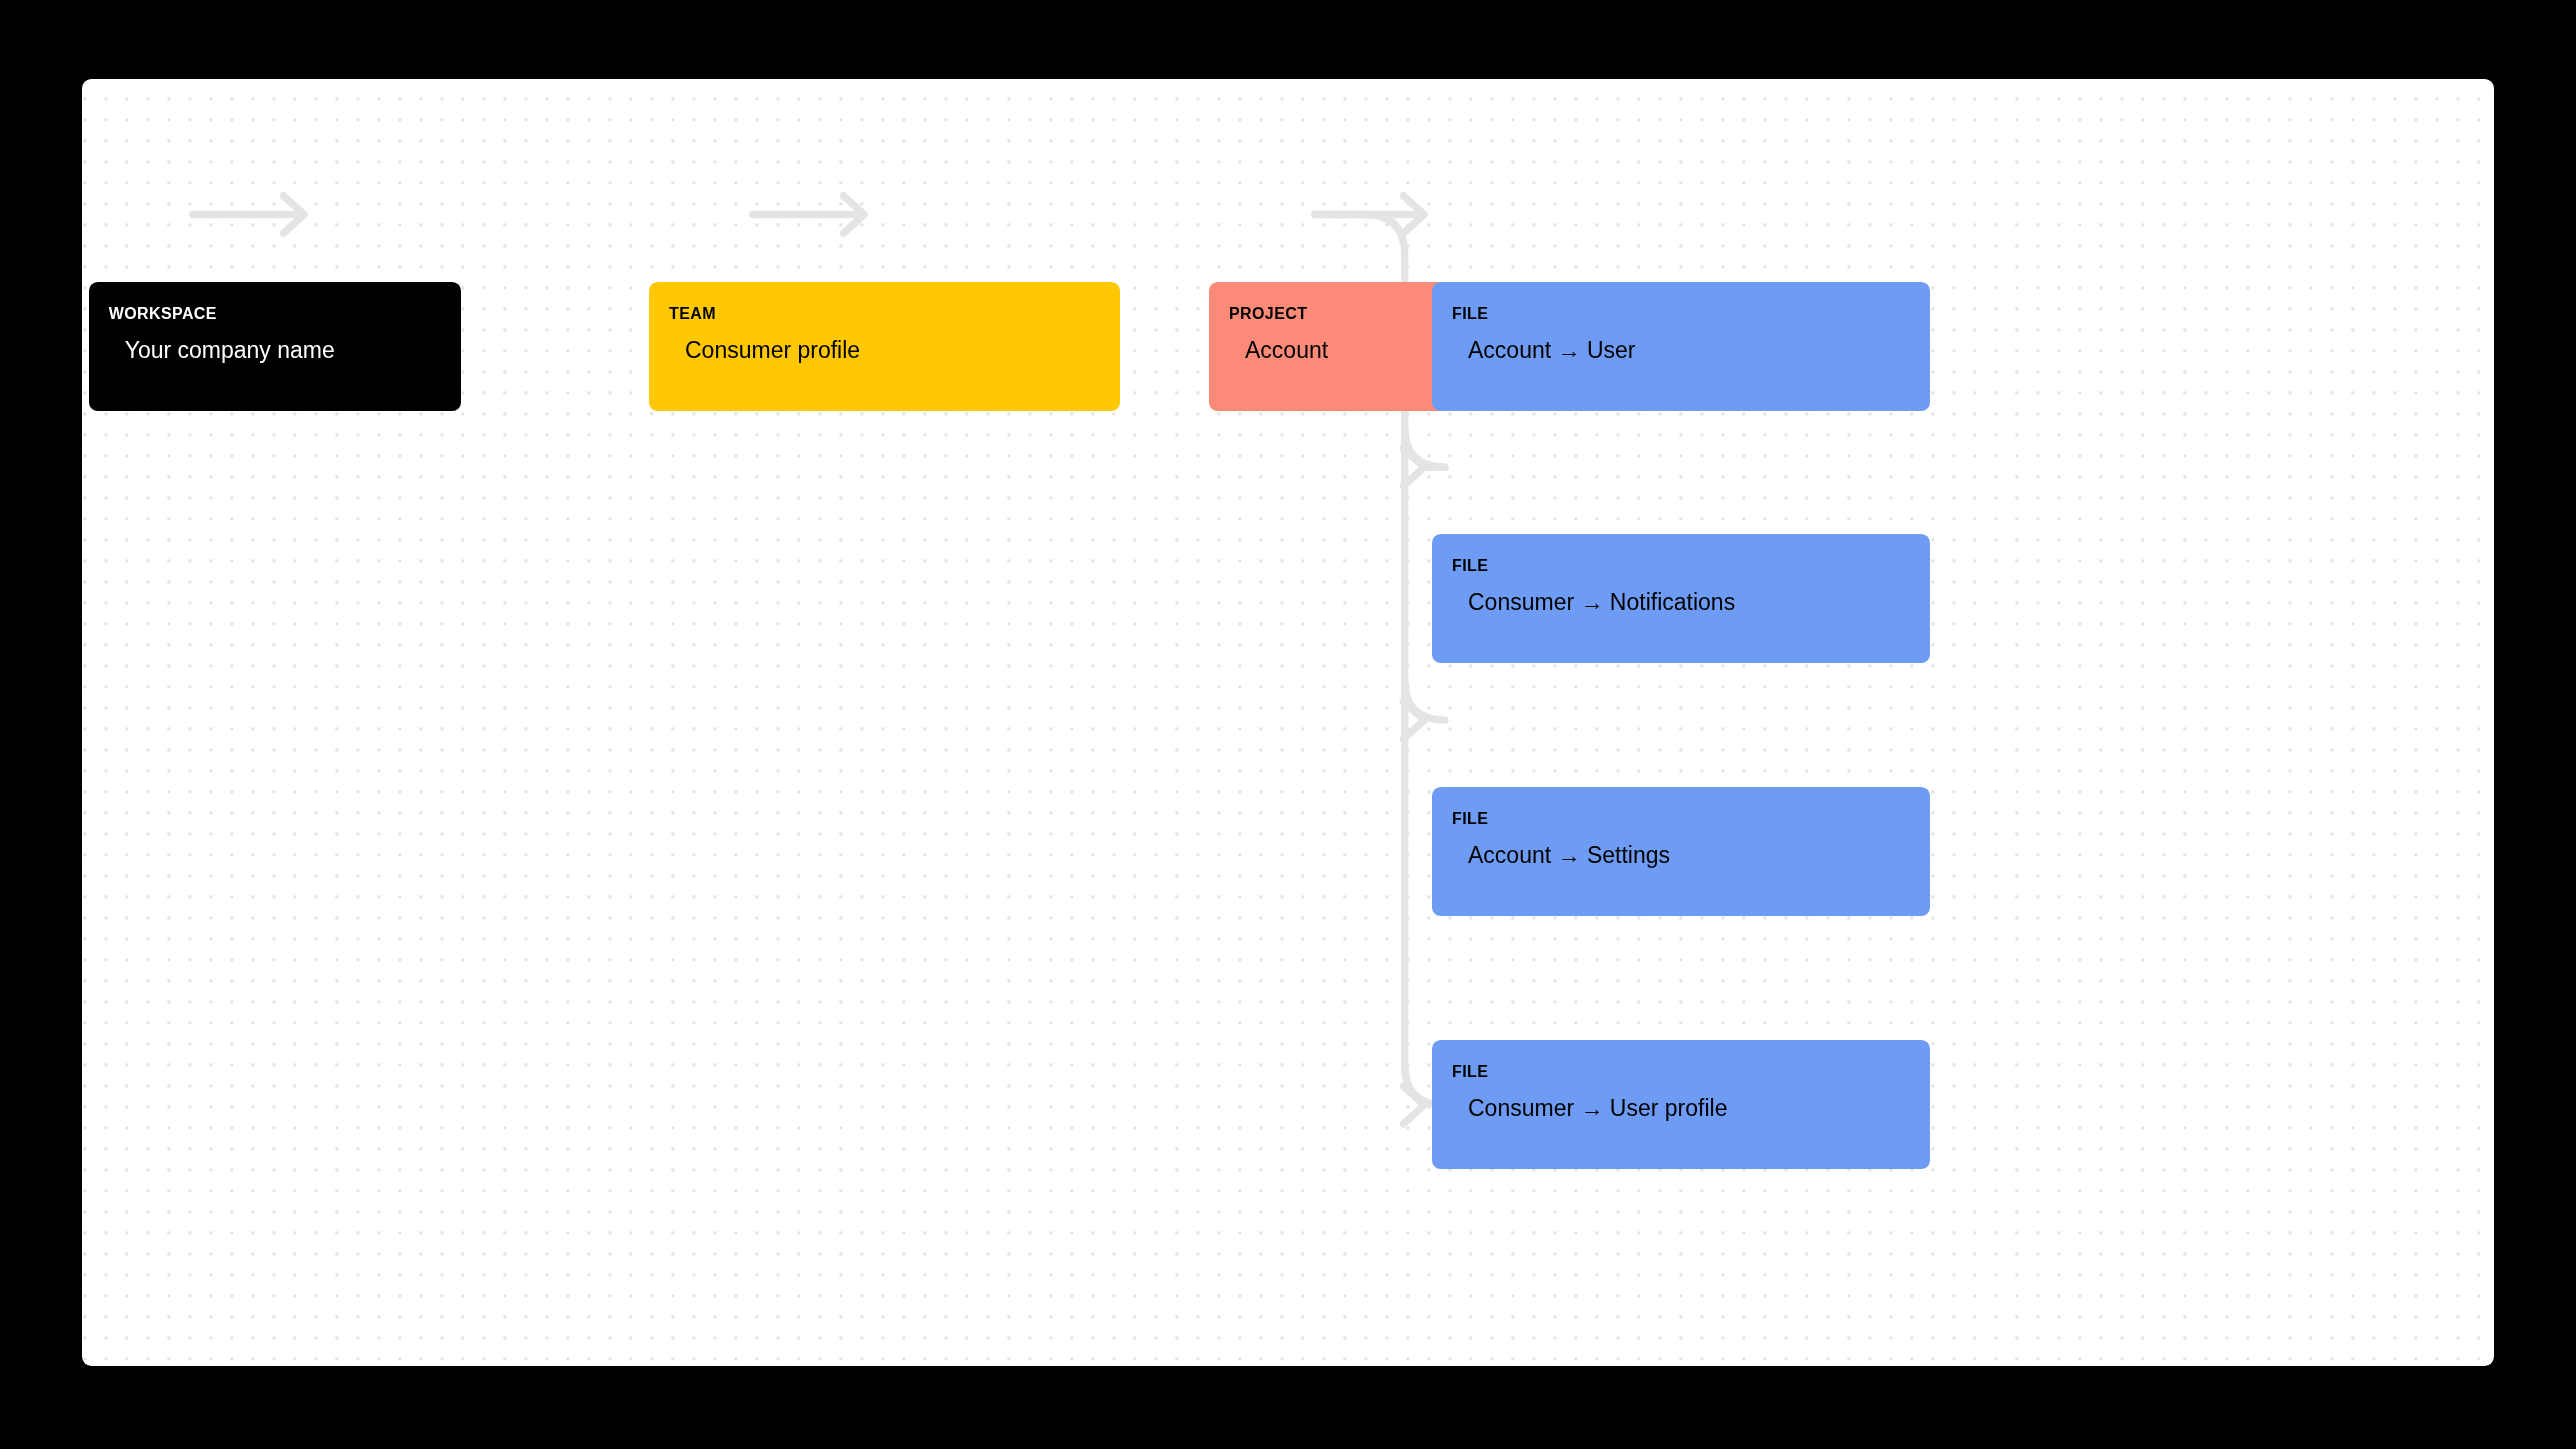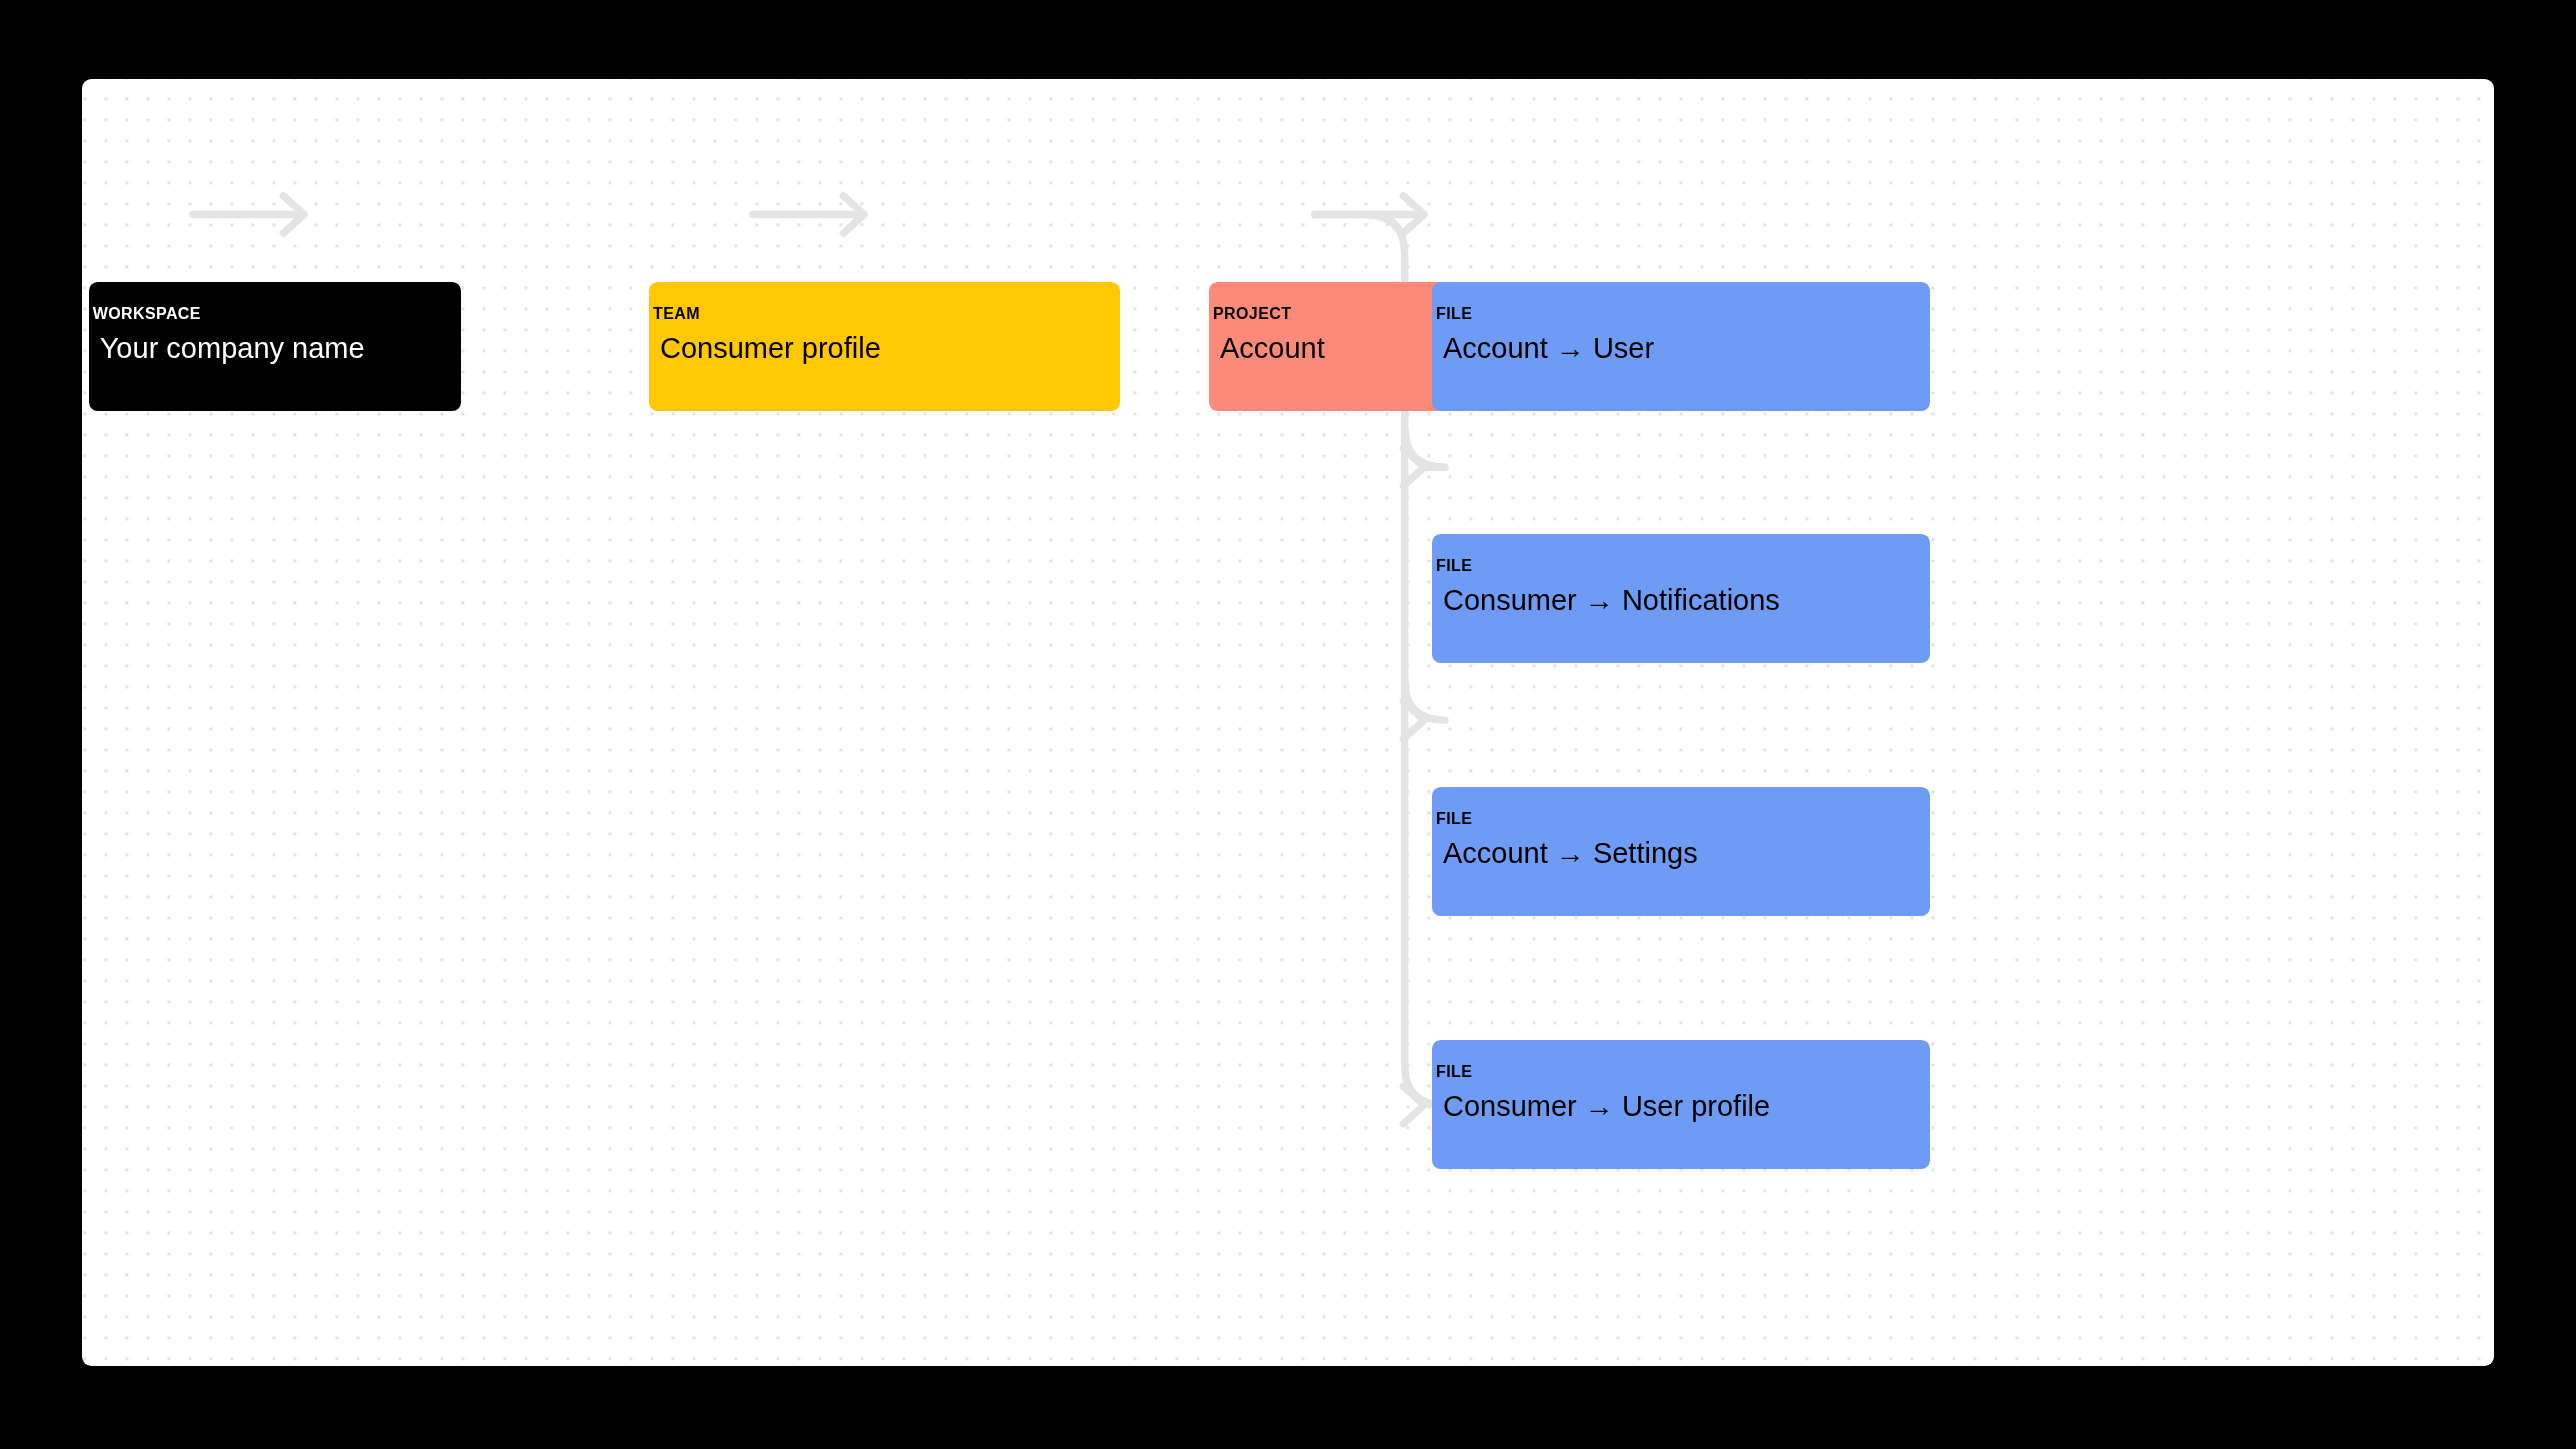--- a/index.html
+++ b/index.html
@@ -46,37 +46,37 @@
     width: 2412px;
     height: 1287px;
     pointer-events: none;
   }
 
   
   .node {
     position: absolute;
     box-sizing: border-box;
     border-radius: 8.7px;
-    padding: 24px 20px 0 4px;
+    padding: 24px 20px 0 20px;
     height: 129px;
     overflow: hidden;
   }
   .node .kicker {
     font-size: 16px;
     font-weight: bold;
     letter-spacing: 0.4px;
     line-height: 1;
     margin: 0 0 10.7px 0;
     white-space: nowrap;
   }
   .node .title {
-    font-size: 29px;
+    font-size: 23px;
     font-weight: 400;
     line-height: 1.08;
-    margin: 7px;
+    margin: 16px;
     white-space: nowrap;
   }
 
   .node.workspace { background: #000000; }
   .node.workspace .kicker,
   .node.workspace .title { color: #ffffff; }
 
   .node.team { background: #FFC803; }
   .node.project { background: #FC8A79; }
   .node.file { background: #6E9BF4; }

